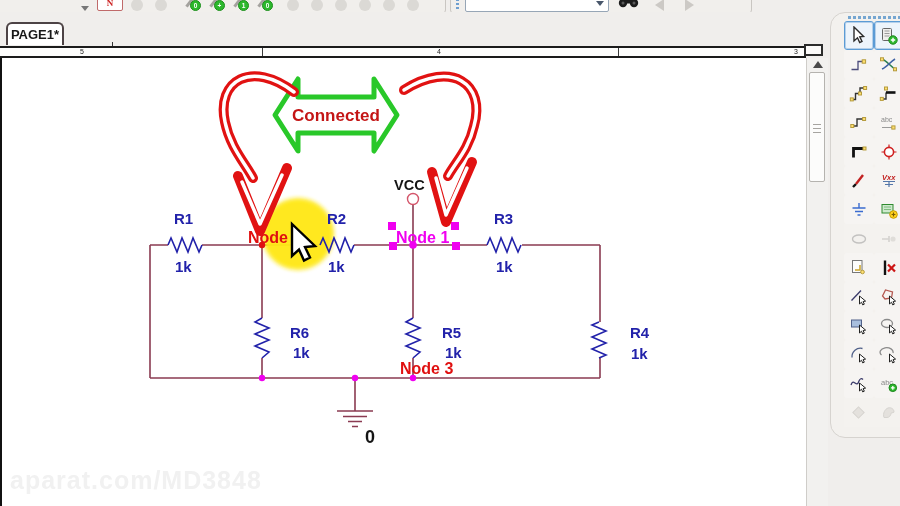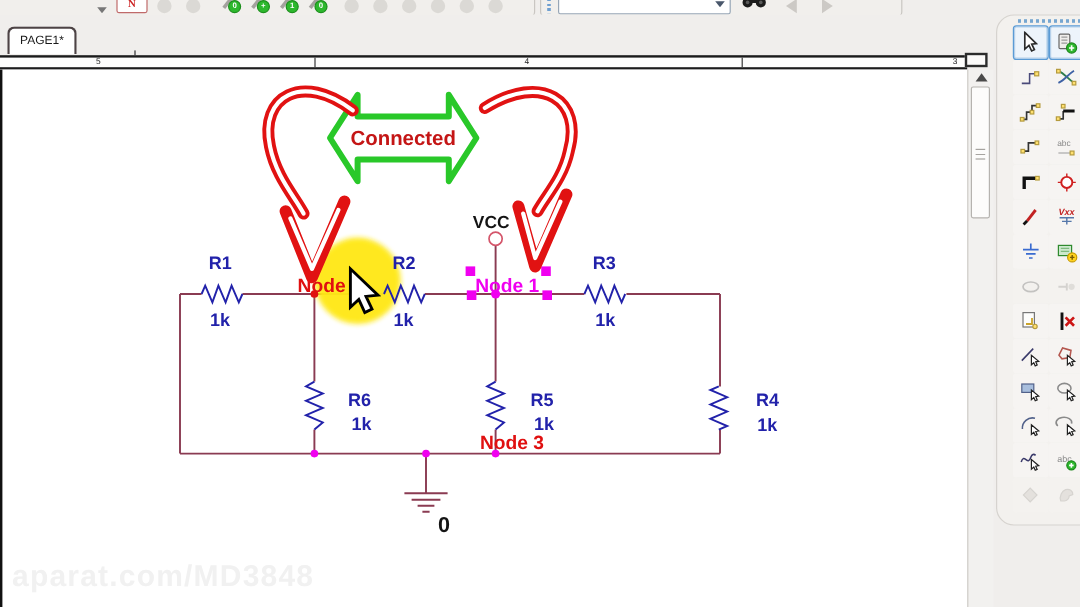--- a/index.html
+++ b/index.html
@@ -15,21 +15,21 @@
   .probe .lead{position:absolute;left:4px;top:-2px;width:3px;height:13px;background:#a4a29e;transform:rotate(38deg)}
   .probe .badge{position:absolute;right:0;bottom:0;width:9px;height:9px;border-radius:50%;background:#2db82d;border:1px solid #1d8f1d;color:#fff;font-size:6.5px;line-height:9px;text-align:center;font-weight:bold}
   .combo{width:142px;height:16px;background:#fff;border:1px solid #97a6b6;border-radius:2px}
   .combo .cv{position:absolute;left:4px;top:1px;font-size:10px;color:#222}
   .combo .caret-down{position:absolute;right:4px;top:6px;border-top-color:#49576b}
   .dothandle{width:3px;height:12px;background:repeating-linear-gradient(#6f9fd0 0 2px,transparent 2px 4px)}
   .navtri-l{width:0;height:0;border-top:6px solid transparent;border-bottom:6px solid transparent;border-right:9px solid #ccc9c5}
   .navtri-r{width:0;height:0;border-top:6px solid transparent;border-bottom:6px solid transparent;border-left:9px solid #ccc9c5}
   
   #tabbar{position:absolute;left:0;top:12px;width:900px;height:34px}
-  .tab{position:absolute;left:6px;top:10px;width:58px;height:23px;background:#fff;border:2px solid #4d4345;border-bottom:none;border-radius:6px 6px 0 0;font-size:10px;font-weight:normal;color:#191919;text-align:center;line-height:22px;box-sizing:border-box}
+  .tab{position:absolute;left:6px;top:10px;width:58px;height:23px;background:#fff;border:2px solid #4d4345;border-bottom:none;border-radius:6px 6px 0 0;font-size:13px;font-weight:bold;color:#191919;text-align:center;line-height:22px;box-sizing:border-box}
   
   #ruler{position:absolute;left:0;top:46px;width:806px;height:12px;background:#fdfdfc;border-top:2px solid #1b1b1b;border-bottom:2px solid #1b1b1b;box-sizing:border-box}
   .rsep{position:absolute;top:0;width:1px;height:8px;background:#3a3a3a}
   .rnum{position:absolute;top:0;font-size:7px;line-height:8px;color:#222}
   .rtick{position:absolute;left:112px;top:42px;width:1px;height:4px;background:#333}
   .rcorner{position:absolute;left:804px;top:44px;width:19px;height:12px;background:#fbfaf9;border:2px solid #2c2c2c;box-sizing:border-box}
   
   #canvas{position:absolute;left:0;top:58px;width:806px;height:448px;background:#fff;border-left:2px solid #111;box-sizing:border-box;overflow:hidden}
   #watermark{position:absolute;left:8px;top:408px;font-size:25px;font-weight:bold;letter-spacing:1px;color:#f1f1f1}
   

